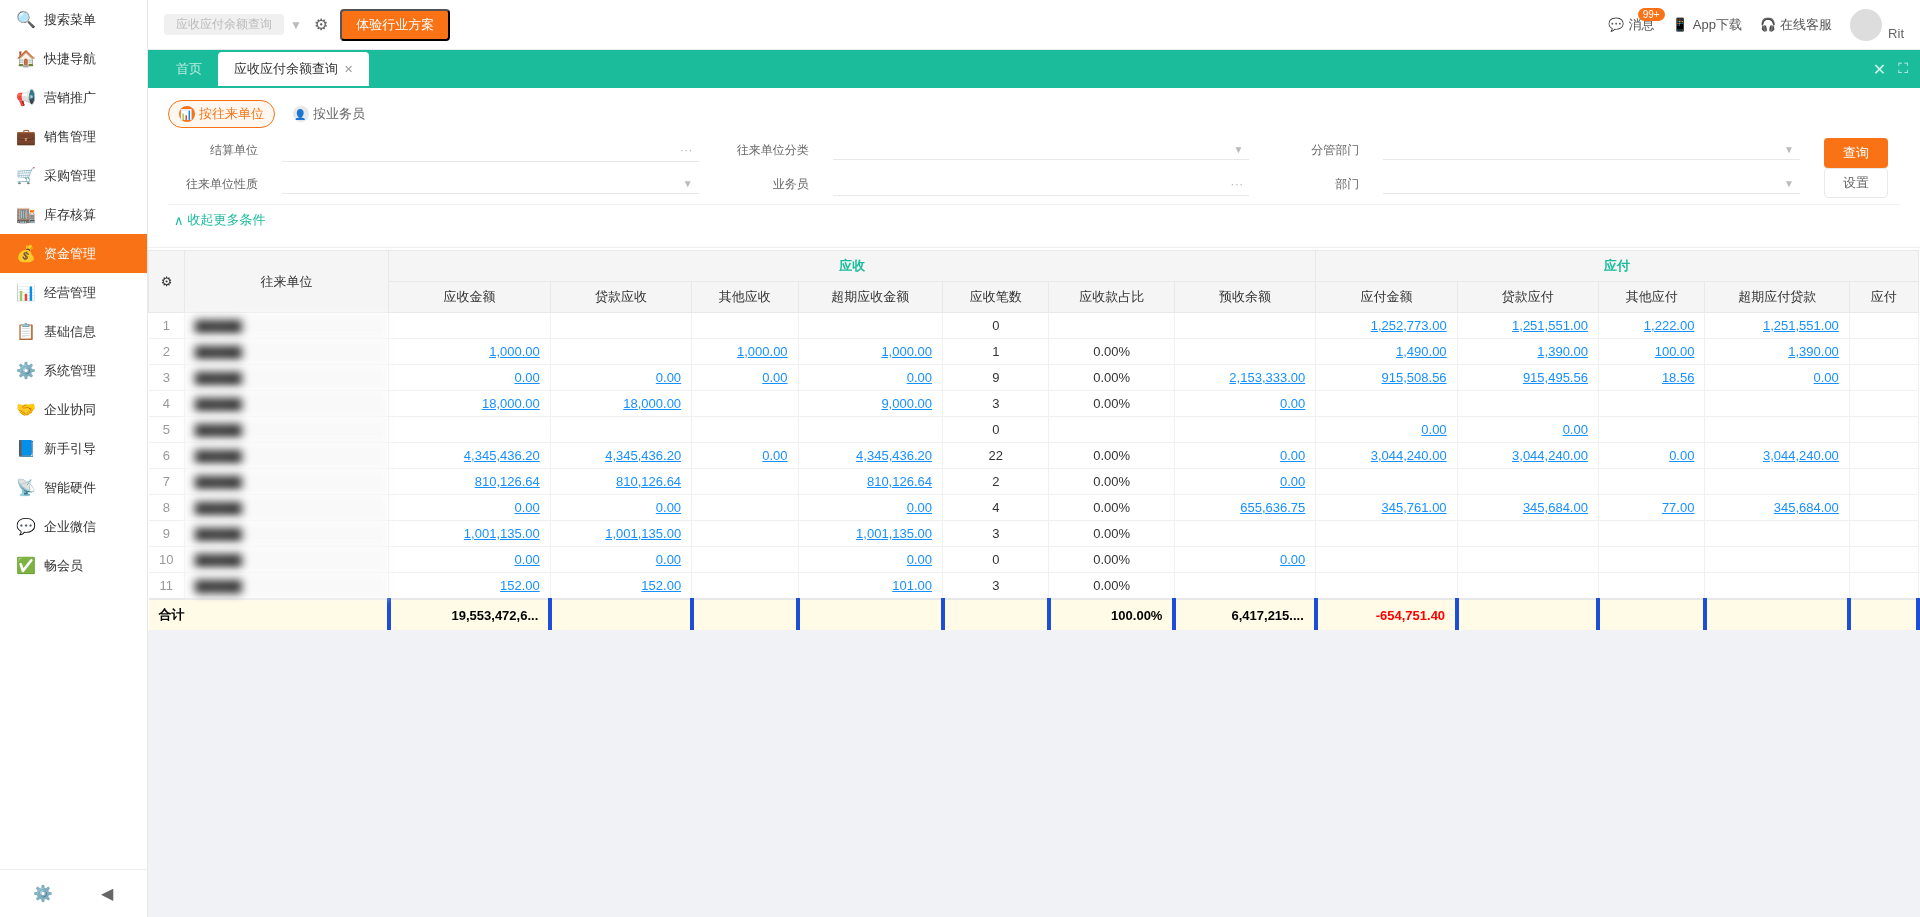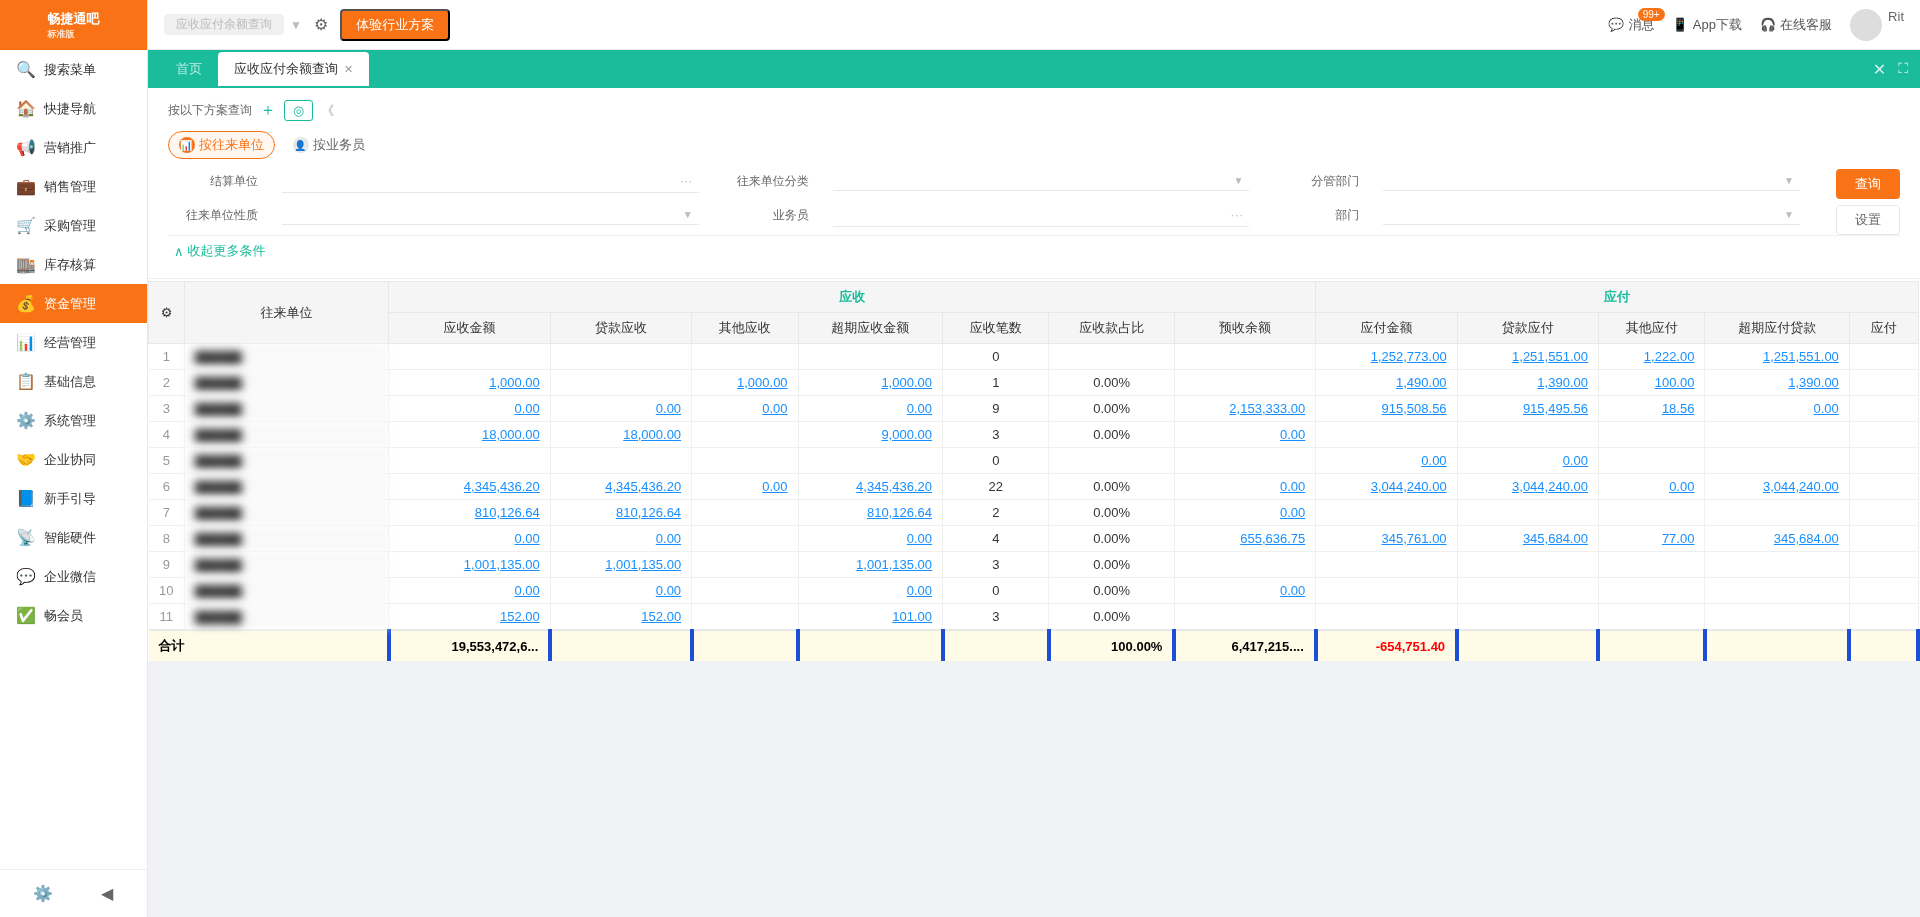--- a/index.html
+++ b/index.html
@@ -76,26 +76,20 @@
     tbody td.left { text-align: left; }
     tbody td a { color: #1890ff; text-decoration: underline; cursor: pointer; }
     tfoot td { background: #fffbe6; padding: 6px 10px; border-top: 2px solid #e8e8e8; font-weight: bold; text-align: right; border-right: 4px solid #1d4ed8; white-space: nowrap; }
     .blurred { filter: blur(4px); user-select: none; }
     .tfoot-label { text-align: left !important; font-weight: bold; }
   </style>
 </head>
 <body>
 
 <div class="sidebar">
-  <div class="sidebar-logo">
-    <div>
-      <div style="font-size:13px;font-weight:bold;">畅捷通吧</div>
-      <div style="font-size:9px;opacity:0.8;">标准版</div>
-    </div>
-  </div>
 
   <div class="sidebar-item">
     <span class="icon">🔍</span>
     <span>搜索菜单</span>
   </div>
   <div class="sidebar-item">
     <span class="icon">🏠</span>
     <span>快捷导航</span>
   </div>
   <div class="sidebar-item">
@@ -175,21 +169,21 @@
         <span class="badge-count">99+</span>
       </div>
       <div class="topbar-badge">
         <span>📱</span>
         <span>App下载</span>
       </div>
       <div class="topbar-badge">
         <span>🎧</span>
         <span>在线客服</span>
       </div>
-      <div style="display:flex;align-items:flex-start;gap:6px;">
+      <div style="display:flex;align-items:flex-end;gap:6px;">
         <span class="topbar-avatar"></span>
         <span style="color:#666;">Rit</span>
       </div>
     </div>
   </div>
 
   <div class="tabs-bar">
     <div class="tab">
       <span>首页</span>
     </div>
@@ -201,28 +195,20 @@
       <span class="tab-close-btn">✕</span>
       <span class="tab-expand-btn">⛶</span>
     </div>
   </div>
 
   <div class="content">
     <div class="page">
 
 
       <div class="filter-area">
-        <div class="filter-top">
-          <span class="filter-label">按以下方案查询</span>
-          <span class="filter-add">＋</span>
-          <span class="filter-scheme">
-            <span>◎</span>
-          </span>
-          <span style="color:#999;cursor:pointer;">《</span>
-        </div>
 
         <div style="display:flex;gap:8px;margin-bottom:10px;">
           <div class="scheme-item active">
             <div class="scheme-icon">📊</div>
             <span>按往来单位</span>
           </div>
           <div class="scheme-item">
             <div style="width:16px;height:16px;border-radius:50%;background:#e8e8e8;display:flex;align-items:center;justify-content:center;font-size:10px;">👤</div>
             <span>按业务员</span>
           </div>
@@ -270,21 +256,21 @@
 
             <div class="filter-field">
               <span class="filter-field-label">部门</span>
               <div class="filter-input">
                 <span></span>
                   <span class="caret">▼</span>
               </div>
             </div>
           </div>
 
-          <div style="position:absolute;right:0;top:0;display:flex;flex-direction:column;gap:6px;">
+          <div style="position:absolute;right:12px;top:0;display:flex;flex-direction:column;">
             <button class="query-btn">查询</button>
             <button class="set-btn">设置</button>
           </div>
         </div>
 
         <div style="text-align:center;margin-top:8px;padding:6px;border-top:1px solid #f0f0f0;">
           <button class="collapse-btn">
             <span>∧</span>
             <span>收起更多条件</span>
           </button>

